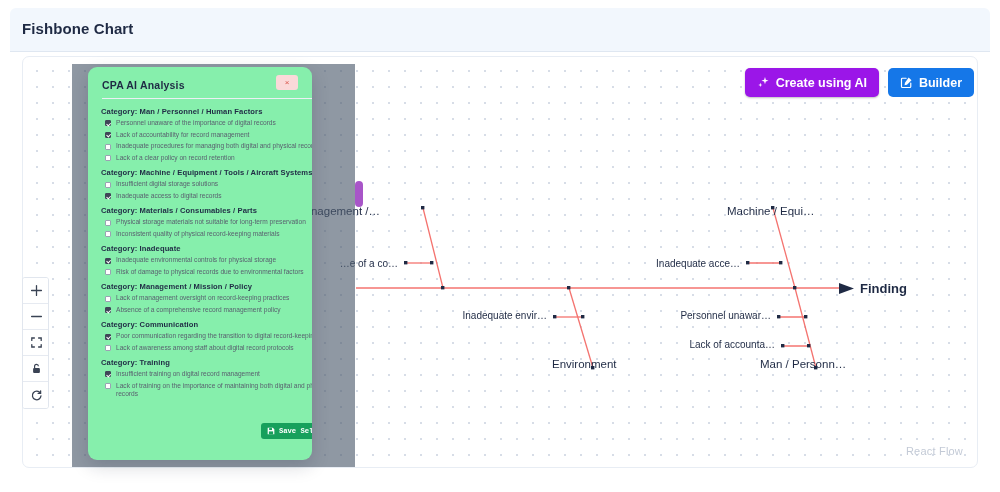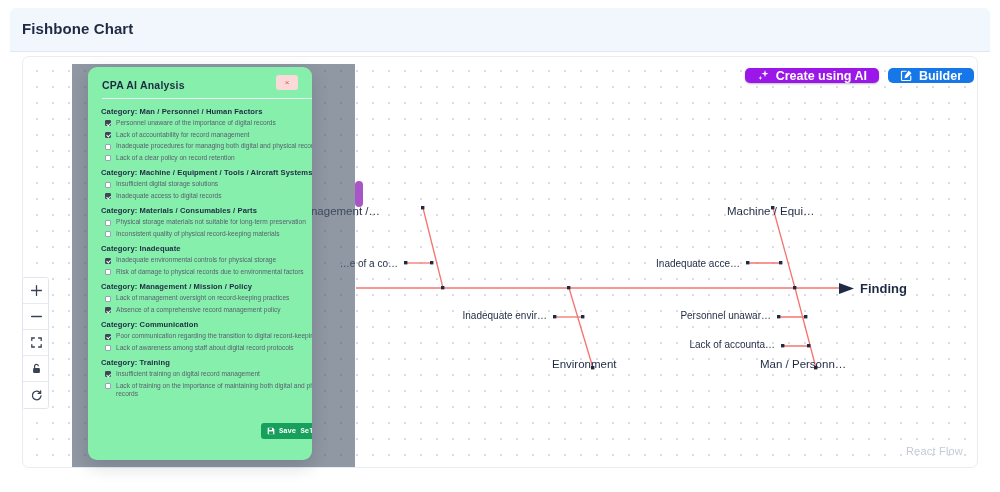--- a/index.html
+++ b/index.html
@@ -121,21 +121,21 @@
     display: inline-flex;
     align-items: center;
     gap: 6px;
     border: none;
     border-radius: 5px;
     font-family: "Liberation Sans", sans-serif;
     font-size: 12.5px;
     font-weight: bold;
     color: #ffffff;
     padding: 0 12px;
-    height: 15px;
+    height: 29px;
     cursor: pointer;
     white-space: nowrap;
   }
   .btn-ai { background: #9b16e8; box-shadow: 0 1px 2px rgba(0,0,0,.25); }
   .btn-builder { background: #1577e8; justify-content: space-between; }
   .btn svg { display: block; }
 
   
   .modal-overlay {
     position: absolute;

